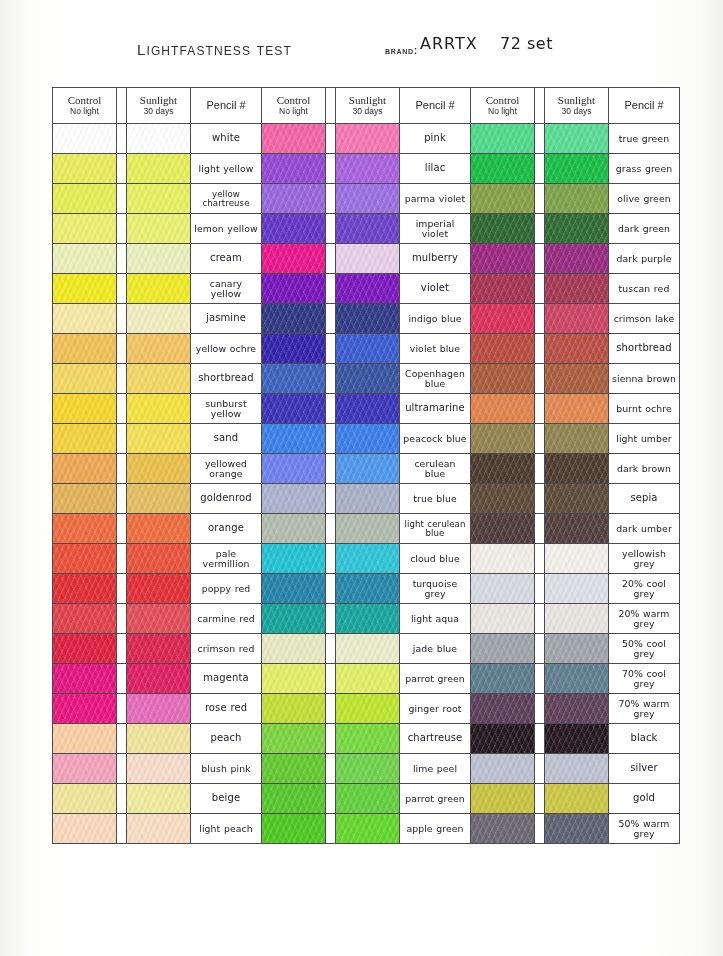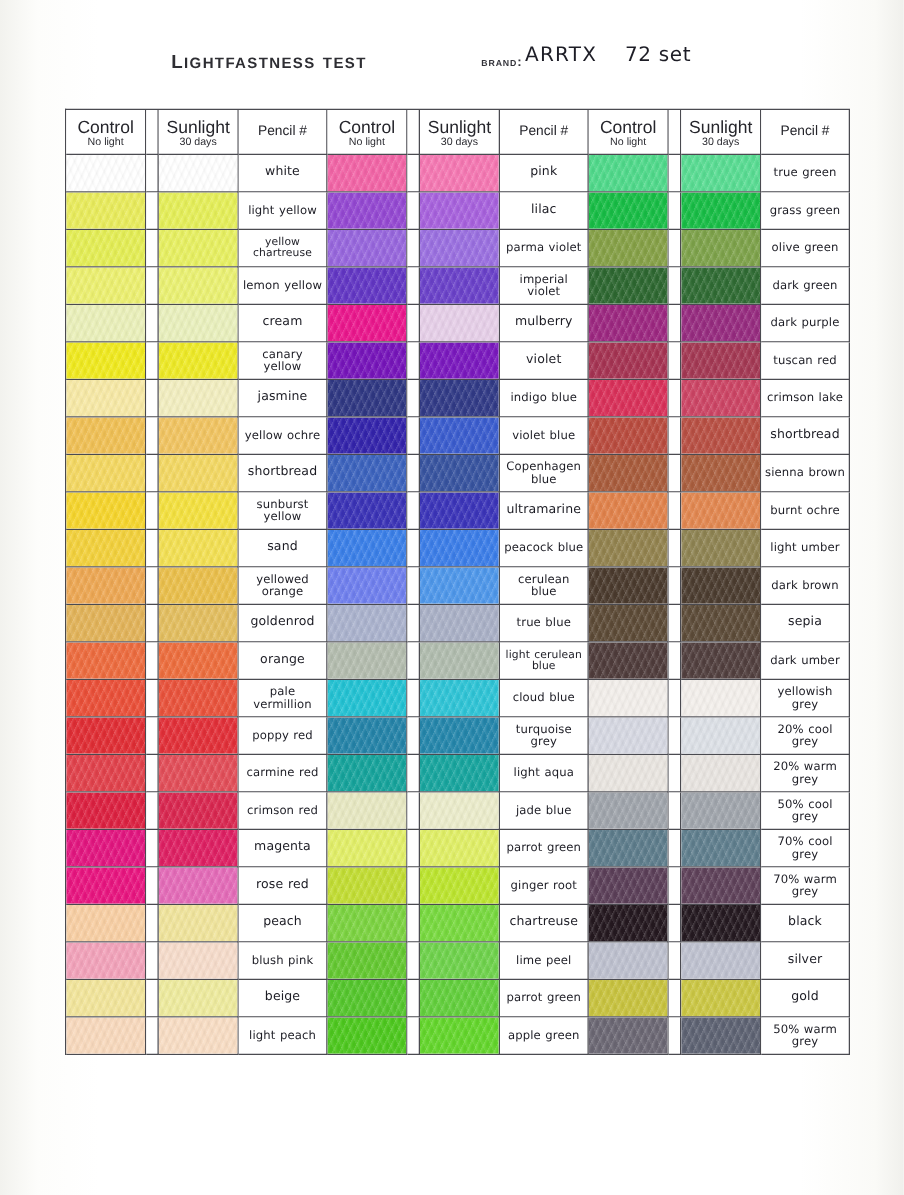--- a/index.html
+++ b/index.html
@@ -27,21 +27,21 @@
     position: absolute;
     left: 0; top: 30px;
     width: 723px;
     height: 45px;
   }
   #title {
     position: absolute;
     left: 137px; top: 6px;
     font-family: "Liberation Sans", sans-serif;
     font-size: 17px;
-    font-weight: 700;
+    font-weight: 400;
     letter-spacing: 1.1px;
     color: #2e2e33;
     font-variant: small-caps;
     text-transform: lowercase;
   }
   #title::first-letter { font-size: 21px; }
   #brand-label {
     position: absolute;
     left: 385px; top: 14px;
     font-size: 10.5px;
@@ -101,22 +101,23 @@
 
   .hdr-cell {
     display: flex;
     flex-direction: column;
     align-items: center;
     justify-content: center;
     background: #ffffff;
     line-height: 1.15;
   }
   .hdr-main {
-    font-size: 14px;
+    font-size: 11px;
     color: #25252b;
+    font-family: Liberation Serif, serif;
   }
   .hdr-sub {
     font-size: 8.5px;
     color: #2b2b31;
   }
   .hdr-single {
     font-size: 11px;
     color: #25252b;
   }
   .gap-cell { background: #ffffff; }

